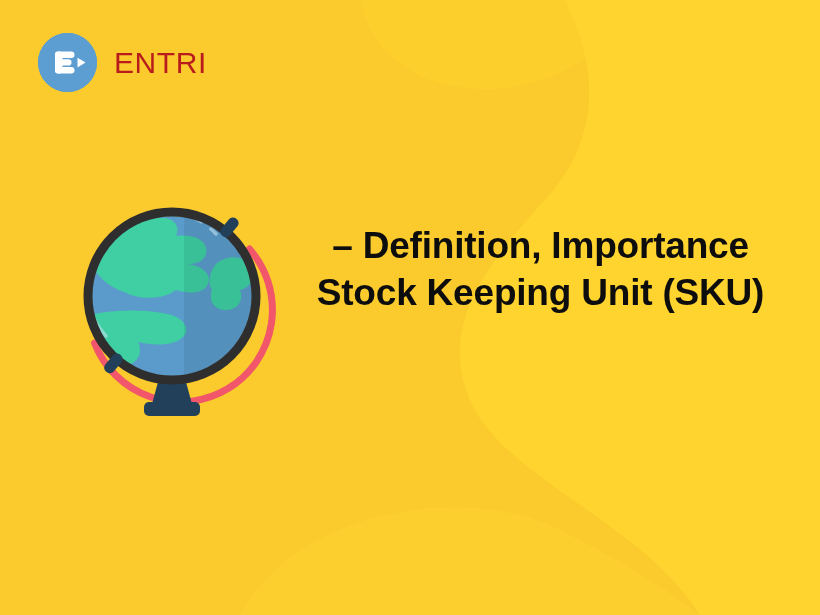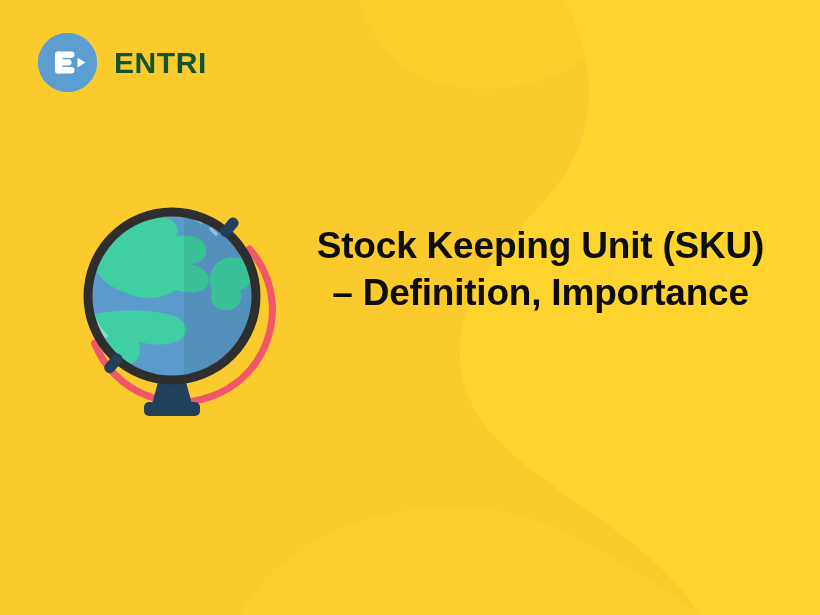--- a/index.html
+++ b/index.html
@@ -30,23 +30,23 @@
   #logo-mark {
     width:59px; height:59px;
     border-radius:50%;
     background:#5C9DD2;
     position:relative;
     flex:0 0 auto;
   }
   #logo-mark svg { position:absolute; left:0; top:0; }
   #brand-name {
     font-size:30px;
-    font-weight:bold;
+    font-weight:normal;
     letter-spacing:0.6px;
-    color:#14532d;
+    color:#b91c1c;
     line-height:1;
     font-family:"Liberation Sans", sans-serif;
   }
 
   
   #globe-illustration {
     position:absolute;
     left:72px; top:196px;
     width:220px; height:240px;
     z-index:4;
@@ -151,17 +151,17 @@
       <circle cx="100" cy="100" r="84" fill="none" stroke="#2E2E2E" stroke-width="9"></circle>
 
       <g fill="#22405A">
         <rect x="152" y="20" width="11" height="22" rx="5" transform="rotate(40 157 31)"></rect>
         <rect x="36" y="156" width="11" height="22" rx="5" transform="rotate(40 41 167)"></rect>
       </g>
     </svg>
   </div>
 
   <h1 id="headline">
+    <span class="line">– Definition, Importance</span>
     <span class="line">Stock Keeping Unit (SKU)</span>
-    <span class="line">– Definition, Importance</span>
   </h1>
 
 </div>
 
 </body></html>

